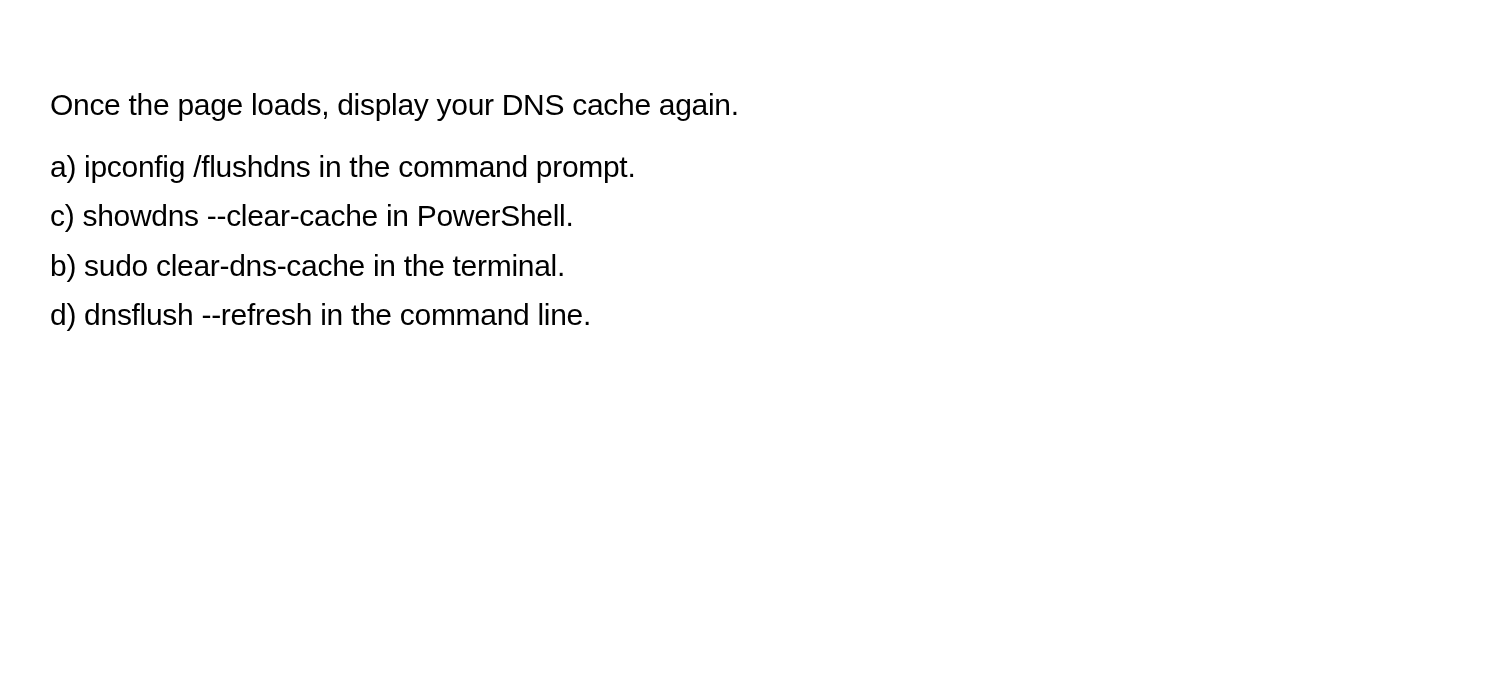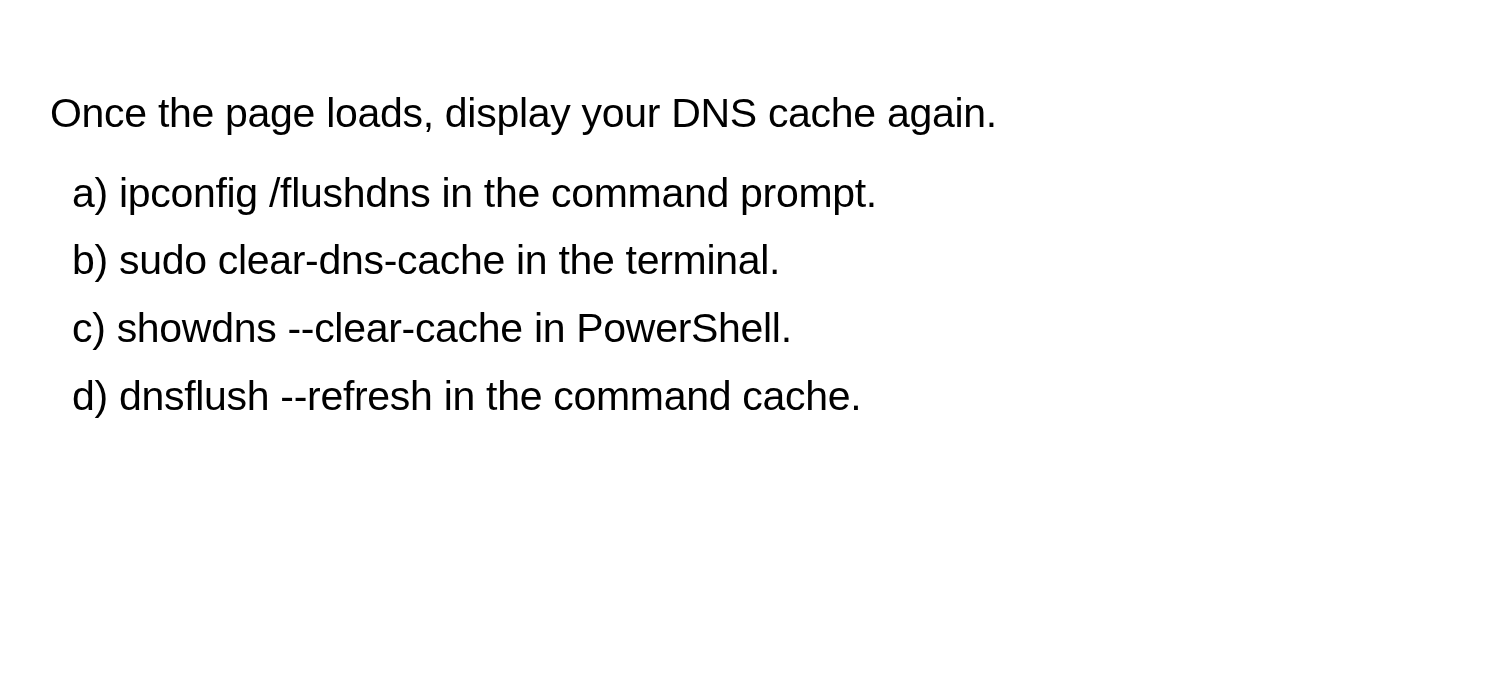--- a/index.html
+++ b/index.html
@@ -9,36 +9,35 @@
     }
     body {
       width: 1500px;
       height: 688px;
       background: #ffffff;
       font-family: -apple-system, BlinkMacSystemFont, "Segoe UI", Helvetica, Arial, sans-serif;
       color: #000000;
       padding: 80px 50px 50px 50px;
     }
     .content {
-      font-size: 41px;
+      font-size: 30px;
       line-height: 1.65;
       letter-spacing: -0.3px;
     }
     .intro {
       margin-bottom: 12px;
     }
     .option {
       margin-top: 0;
-      margin-left: 22px;
     }
   </style>
 </head>
 <body>
 
 <div class="content">
   <div class="intro">
     <div>Once the page loads, display your DNS cache again.</div>
   </div>
   <div class="option">a) ipconfig /flushdns in the command prompt.</div>
+  <div class="option">c) showdns --clear-cache in PowerShell.</div>
   <div class="option">b) sudo clear-dns-cache in the terminal.</div>
-  <div class="option">c) showdns --clear-cache in PowerShell.</div>
-  <div class="option">d) dnsflush --refresh in the command cache.</div>
+  <div class="option">d) dnsflush --refresh in the command line.</div>
 </div>
 
 </body></html>

